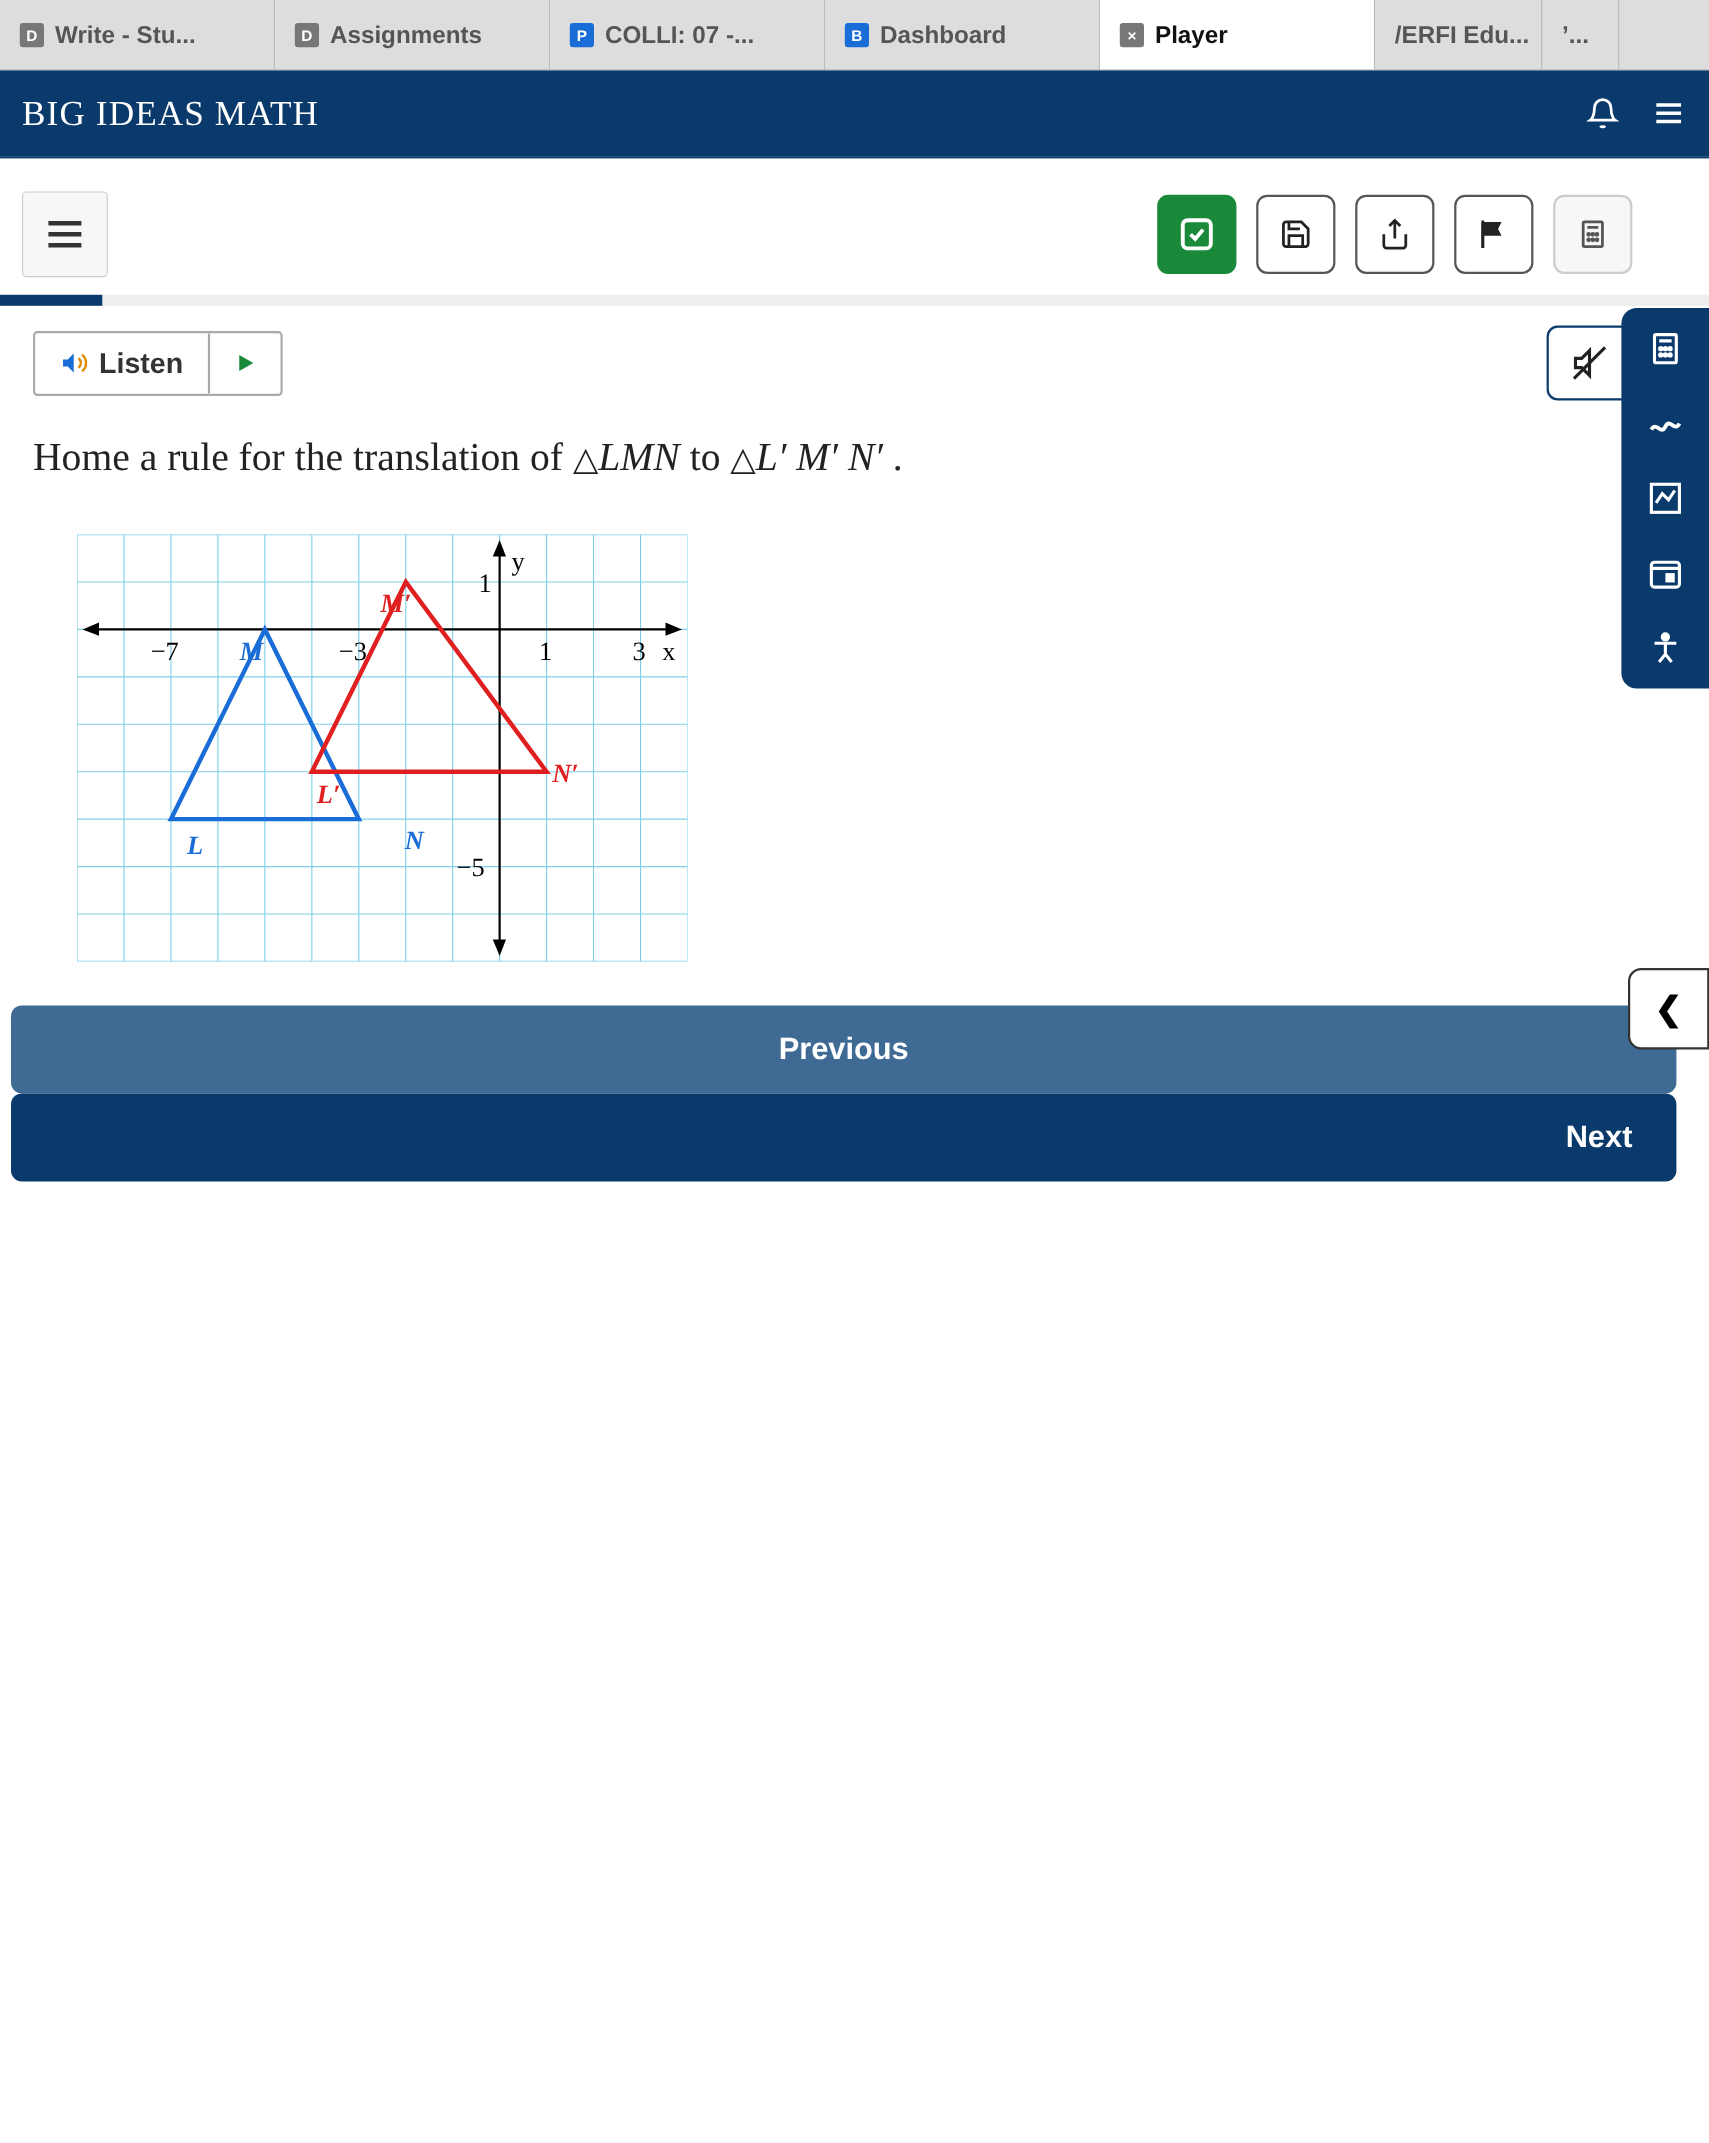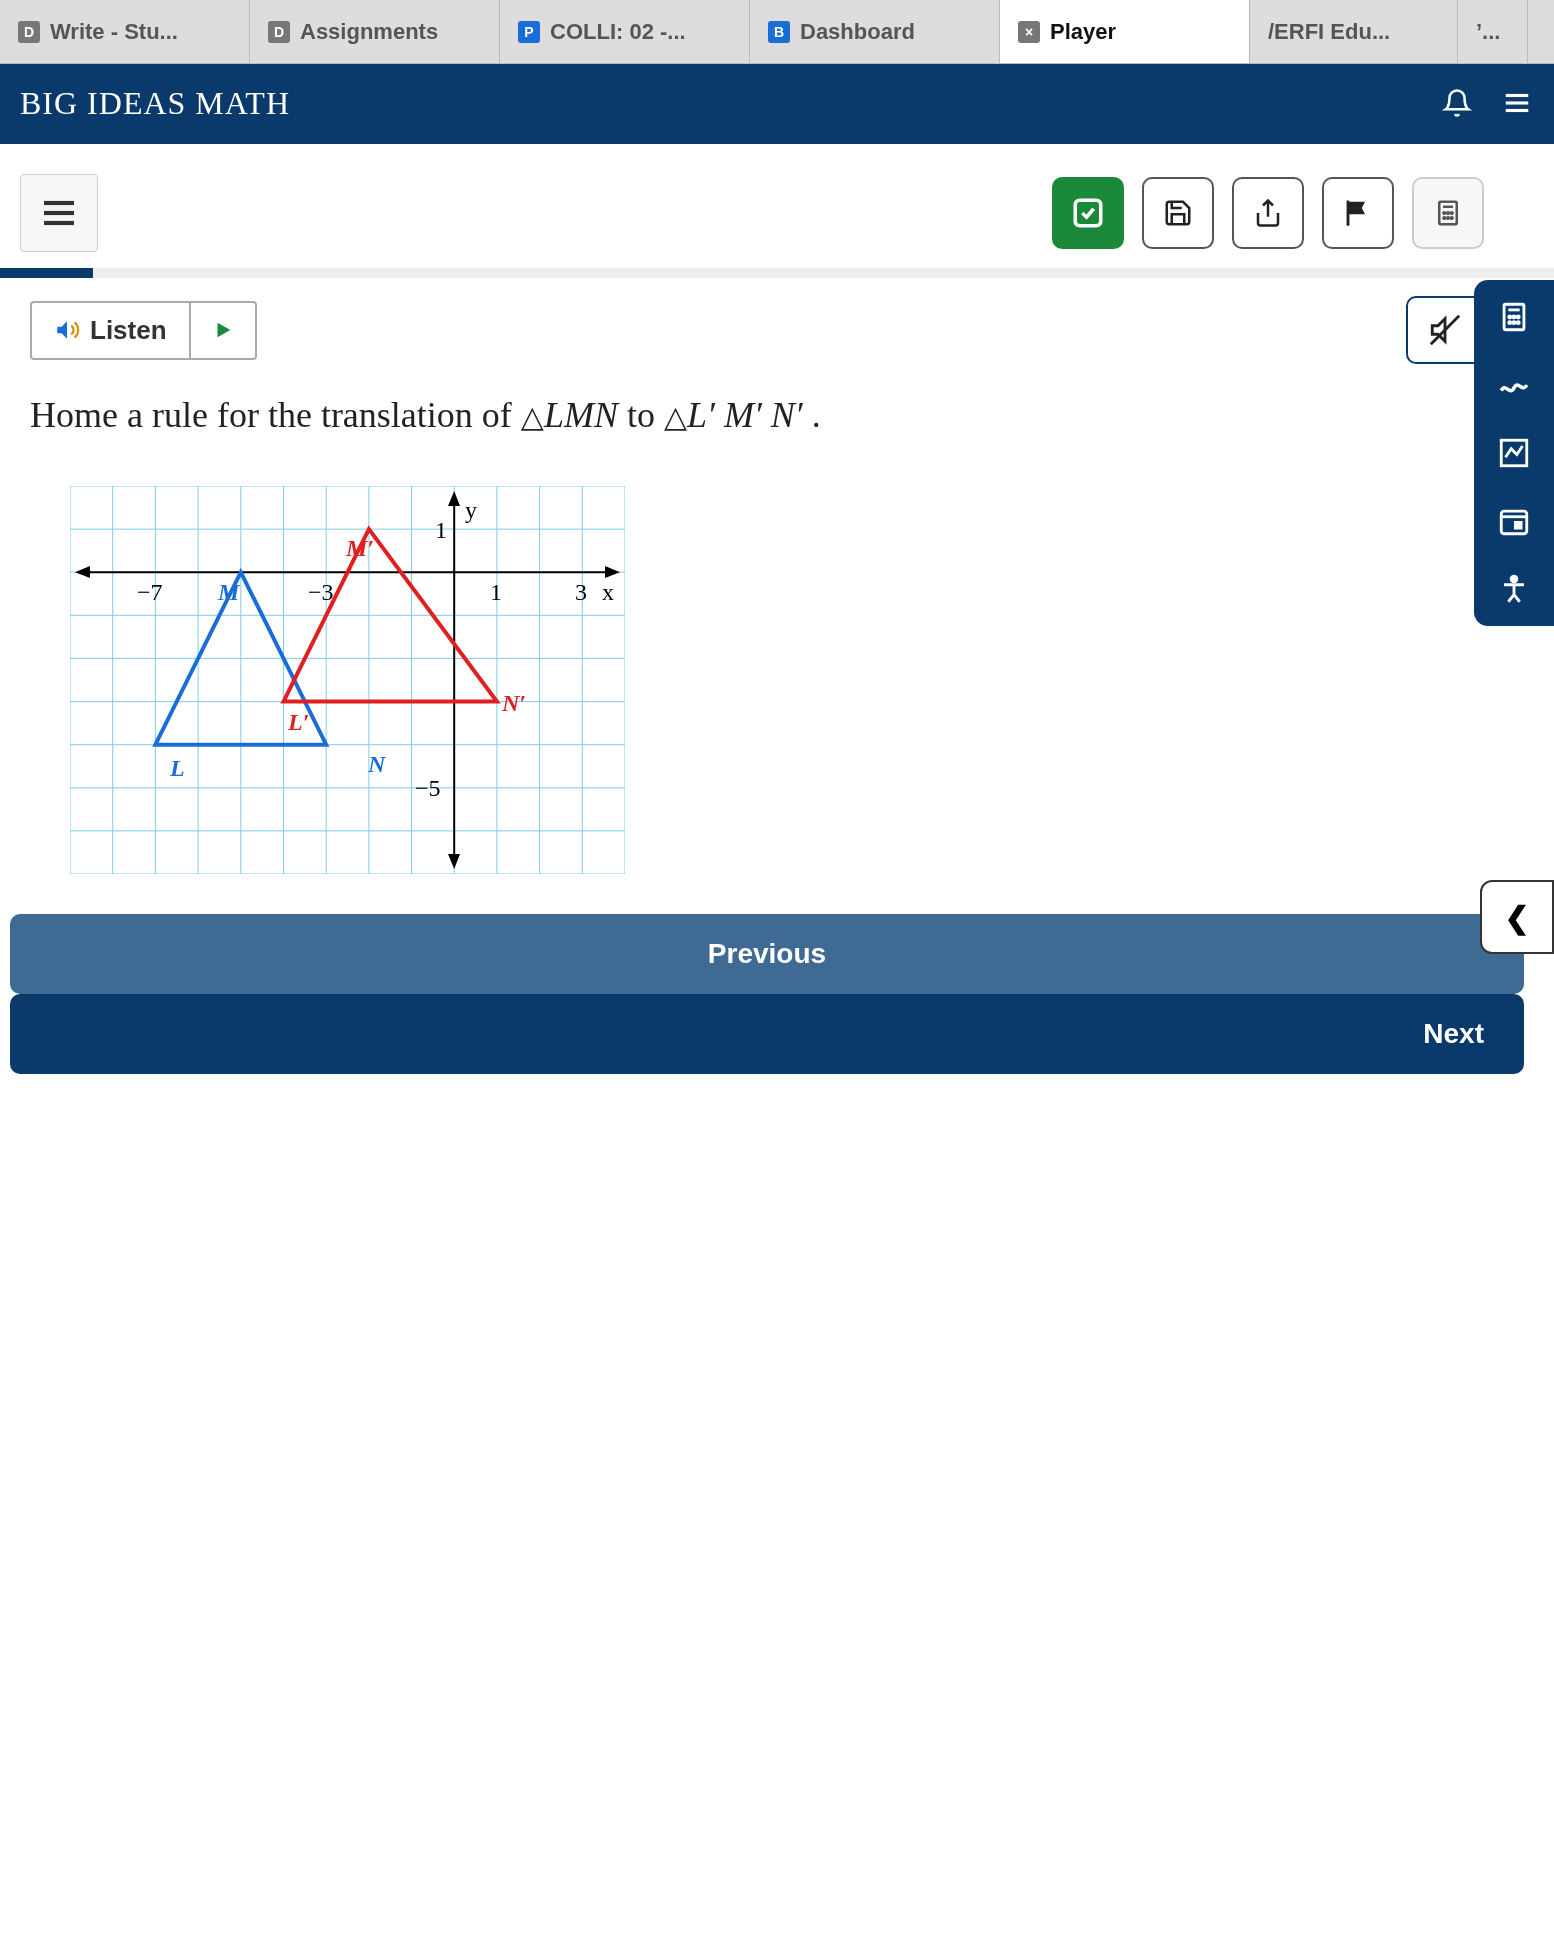--- a/index.html
+++ b/index.html
@@ -85,31 +85,31 @@
   <div class="tab" style="width:250px">
     <span class="tab-icon gray">D</span>
     <span>Write - Stu...</span>
   </div>
   <div class="tab" style="width:250px">
     <span class="tab-icon gray">D</span>
     <span>Assignments</span>
   </div>
   <div class="tab" style="width:250px">
     <span class="tab-icon blue">P</span>
-    <span>COLLI: 02 -...</span>
+    <span>COLLI: 07 -...</span>
   </div>
   <div class="tab" style="width:250px">
     <span class="tab-icon blue">B</span>
     <span>Dashboard</span>
   </div>
   <div class="tab active" style="width:250px">
     <span class="tab-icon gray">×</span>
     <span>Player</span>
   </div>
-  <div class="tab" style="width:208px">
+  <div class="tab" style="width:152px">
     <span>/ERFI Edu...</span>
   </div>
   <div class="tab" style="width:70px">
     <span>’...</span>
   </div>
 </div>
 
 <div class="app-header">
   <div class="app-title">BIG IDEAS MATH</div>
   <div class="header-icons">

